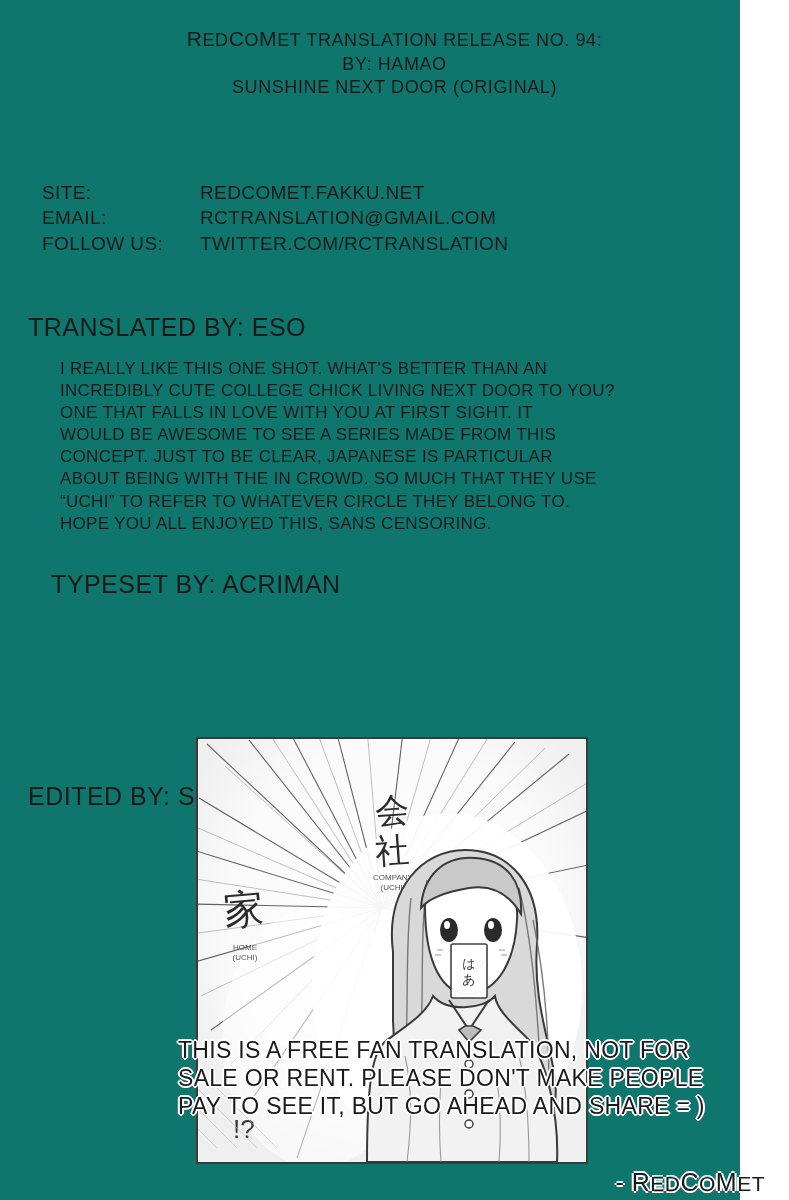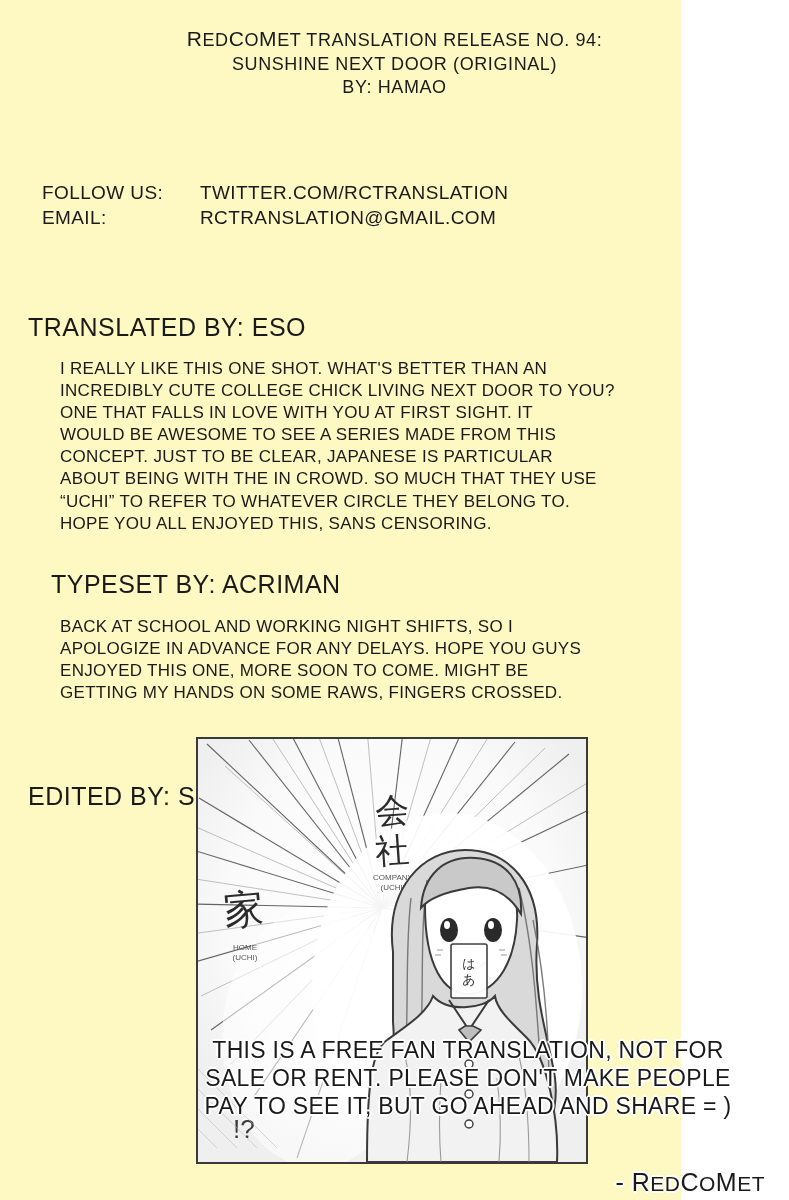--- a/index.html
+++ b/index.html
@@ -10,23 +10,23 @@
   body {
     width: 789px;
     height: 1200px;
     position: relative;
     font-family: "Liberation Sans", sans-serif;
     color: #1a1a1a;
     overflow: hidden;
   }
   .page {
     position: relative;
-    width: 681px;
+    width: 740px;
     height: 1200px;
-    background: #fef9c3;
+    background: #0f766e;
   }
 
   
   .header {
     position: absolute;
     top: 26px;
     left: 0;
     width: 789px;
     text-align: center;
     line-height: 1.28;
@@ -107,21 +107,20 @@
     top: 1036px;
     left: 178px;
     width: 580px;
     font-size: 23px;
     line-height: 1.22;
     letter-spacing: 0.3px;
     white-space: pre-line;
     text-shadow:
        2px 0 0 #fff, -2px 0 0 #fff, 0 2px 0 #fff, 0 -2px 0 #fff,
        1px 1px 0 #fff, -1px -1px 0 #fff, 1px -1px 0 #fff, -1px 1px 0 #fff;
-    text-align: center;
   }
   .signature {
     position: absolute;
     top: 1130px;
     left: 520px;
     width: 245px;
     text-align: right;
     font-size: 25px;
     letter-spacing: 0.5px;
     white-space: nowrap;
@@ -133,50 +132,50 @@
 </style>
 </head>
 <body>
 
 <div class="page">
 
   <div class="header">
     <div class="header-line">
       <span>R</span><span class="cap-small">ED</span><span>C</span><span class="cap-small">O</span><span>M</span><span class="cap-small">ET TRANSLATION RELEASE NO. 94:</span>
     </div>
+    <div class="header-line cap-small">BY: HAMAO</div>
     <div class="header-line cap-small">SUNSHINE NEXT DOOR (ORIGINAL)</div>
-    <div class="header-line cap-small">BY: HAMAO</div>
   </div>
 
   <div class="contact">
+    <div class="contact-row">
+      <div class="contact-label">SITE:</div>
+      <div class="contact-value">REDCOMET.FAKKU.NET</div>
+    </div>
+    <div class="contact-row">
+      <div class="contact-label">EMAIL:</div>
+      <div class="contact-value">RCTRANSLATION@GMAIL.COM</div>
+    </div>
     <div class="contact-row">
       <div class="contact-label">FOLLOW US:</div>
       <div class="contact-value">TWITTER.COM/RCTRANSLATION</div>
-    </div>
-    <div class="contact-row">
-      <div class="contact-label">EMAIL:</div>
-      <div class="contact-value">RCTRANSLATION@GMAIL.COM</div>
     </div>
   </div>
 
   <div class="section-title" id="translated-title">TRANSLATED BY: ESO</div>
   <div class="section-body" id="translated-body">I REALLY LIKE THIS ONE SHOT. WHAT'S BETTER THAN AN
 INCREDIBLY CUTE COLLEGE CHICK LIVING NEXT DOOR TO YOU?
 ONE THAT FALLS IN LOVE WITH YOU AT FIRST SIGHT. IT
 WOULD BE AWESOME TO SEE A SERIES MADE FROM THIS
 CONCEPT. JUST TO BE CLEAR, JAPANESE IS PARTICULAR
 ABOUT BEING WITH THE IN CROWD. SO MUCH THAT THEY USE
 “UCHI” TO REFER TO WHATEVER CIRCLE THEY BELONG TO.
 HOPE YOU ALL ENJOYED THIS, SANS CENSORING.</div>
 
   <div class="section-title" id="typeset-title">TYPESET BY: ACRIMAN</div>
-  <div class="section-body" id="typeset-body">BACK AT SCHOOL AND WORKING NIGHT SHIFTS, SO I
-APOLOGIZE IN ADVANCE FOR ANY DELAYS. HOPE YOU GUYS
-ENJOYED THIS ONE, MORE SOON TO COME. MIGHT BE
-GETTING MY HANDS ON SOME RAWS, FINGERS CROSSED.</div>
 
   <div class="section-title" id="edited-title">EDITED BY: SHADOW AND CYATOMORROW</div>
 
   <div class="panel">
     <div class="panel-inner">
       <svg width="390" height="425" viewBox="0 0 390 425" xmlns="http://www.w3.org/2000/svg">
         <defs>
           <radialGradient id="burst" cx="50%" cy="42%" r="60%">
             <stop offset="0%" stop-color="#ffffff"></stop>
             <stop offset="70%" stop-color="#fafafa"></stop>

